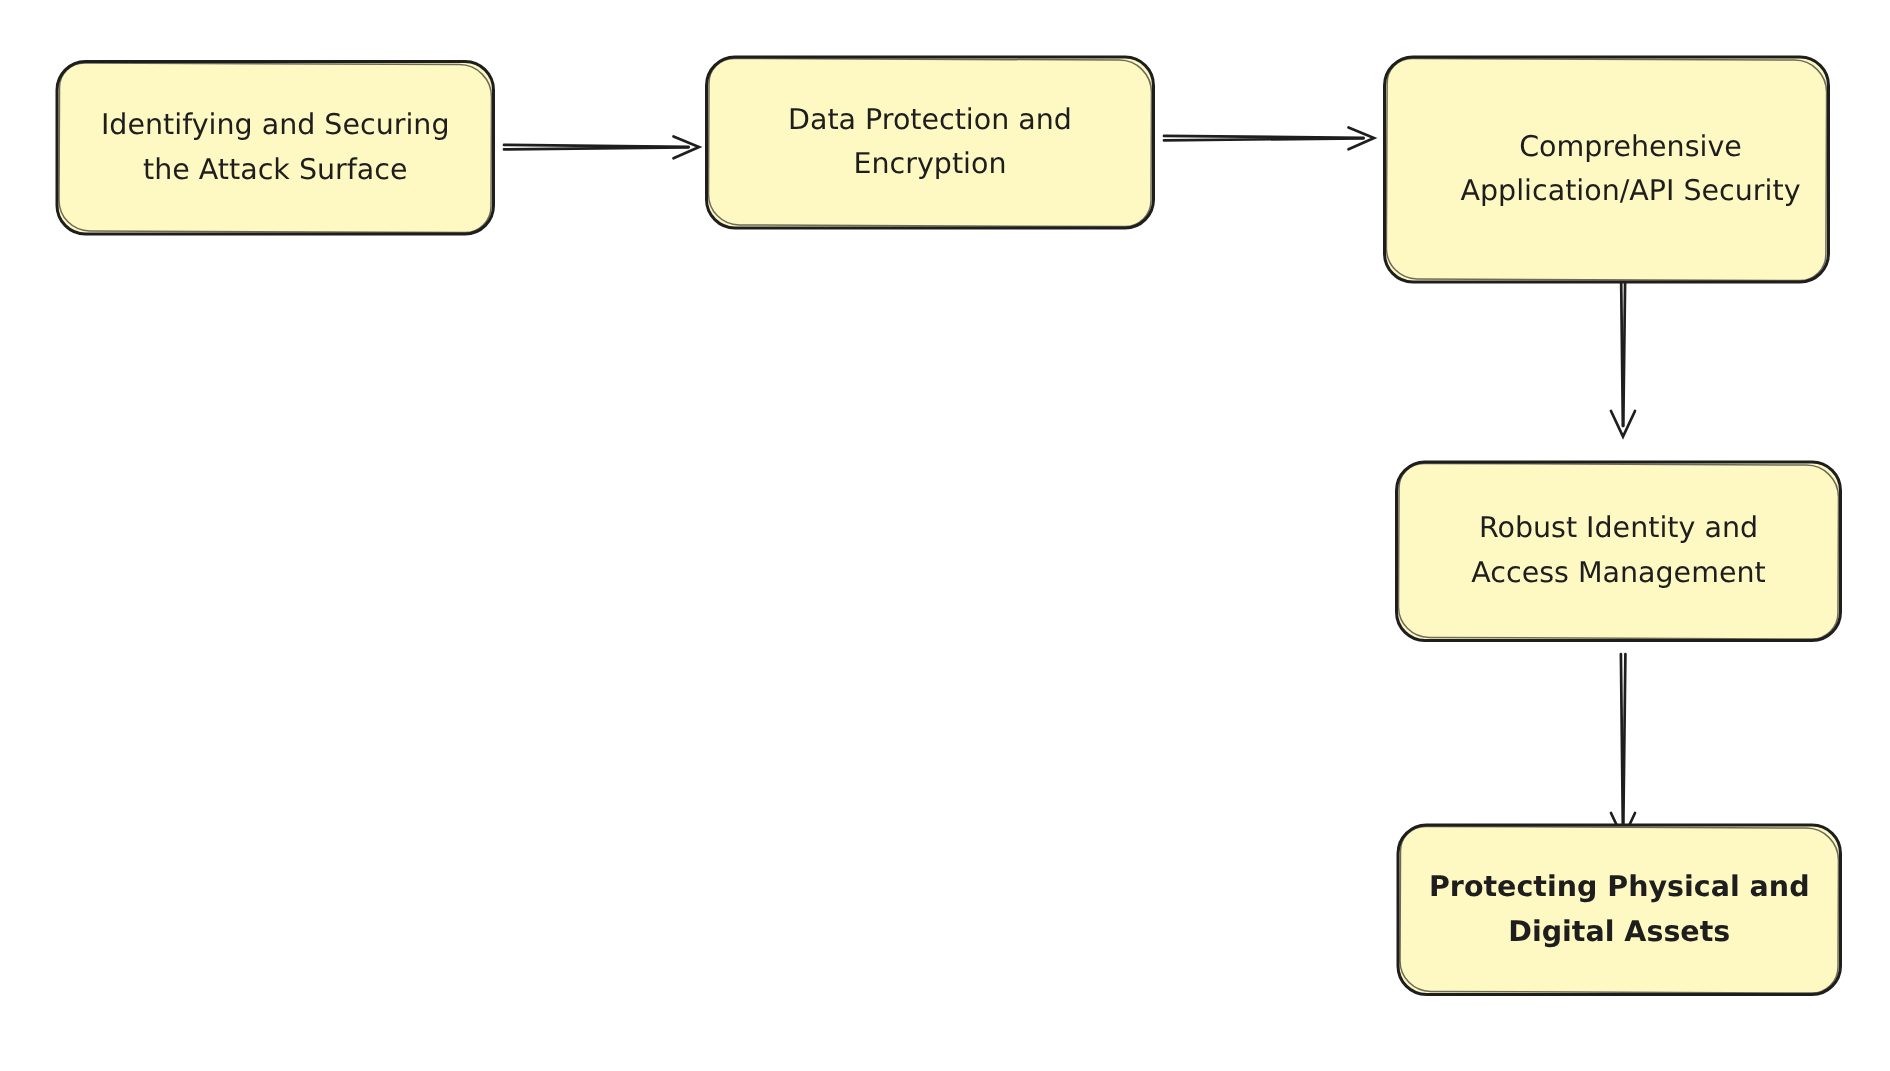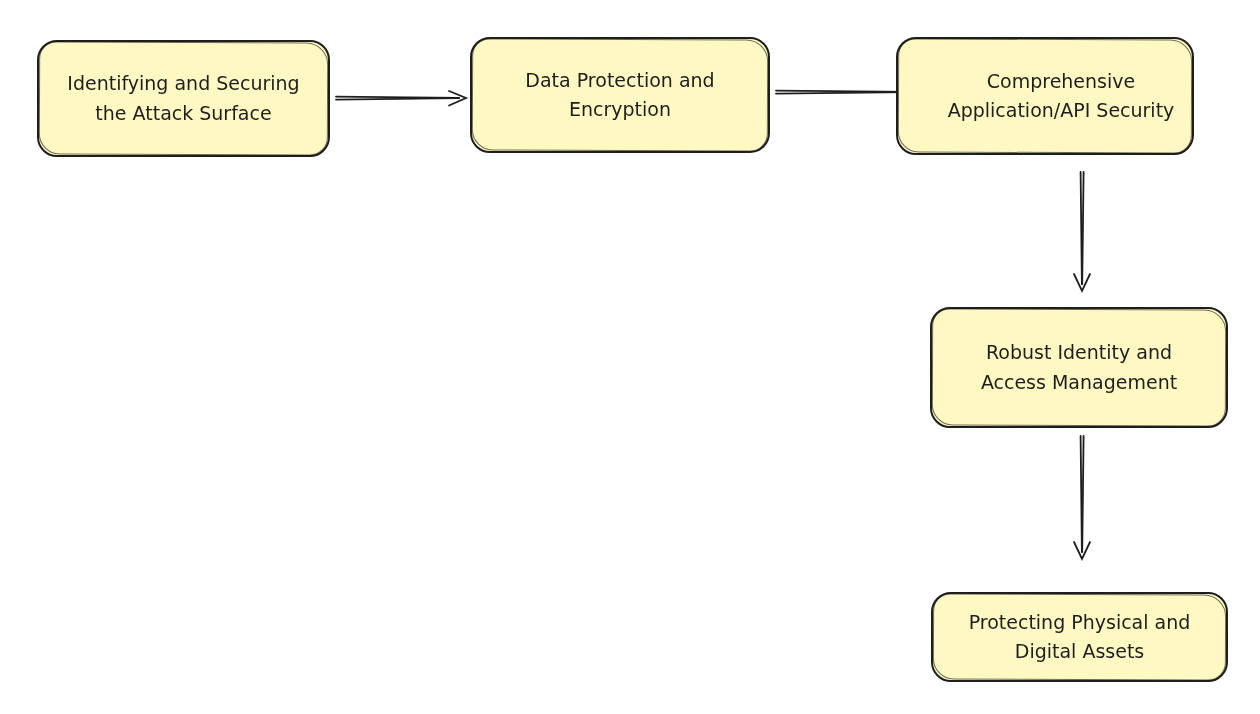--- a/index.html
+++ b/index.html
@@ -35,23 +35,23 @@
     content: "";
     position: absolute;
     inset: 0px;
     border: 1px solid rgba(30,30,30,0.65);
     border-radius: 17px 22px 18px 21px;
     transform: rotate(0.25deg);
     pointer-events: none;
   }
   .node-1 { left: 37px;  top: 40px;  width: 293px; height: 117px; }
   .node-2 { left: 470px; top: 37px;  width: 300px; height: 116px; }
-  .node-3 { left: 896px; top: 37px;  width: 298px; height: 118px; padding-left: 32px; }
+  .node-3 { left: 922px; top: 37px;  width: 298px; height: 152px; padding-left: 32px; }
   .node-4 { left: 930px; top: 297px; width: 298px; height: 121px; margin-top: 10px; }
-  .node-5 { left: 931px; top: 592px; width: 297px; height: 90px; }
+  .node-5 { left: 931px; top: 549px; width: 297px; height: 115px; font-weight: bold; }
   .edges-layer {
     position: absolute;
     left: 0;
     top: 0;
     width: 1260px;
     height: 714px;
     pointer-events: none;
   }
 </style>
 </head>

